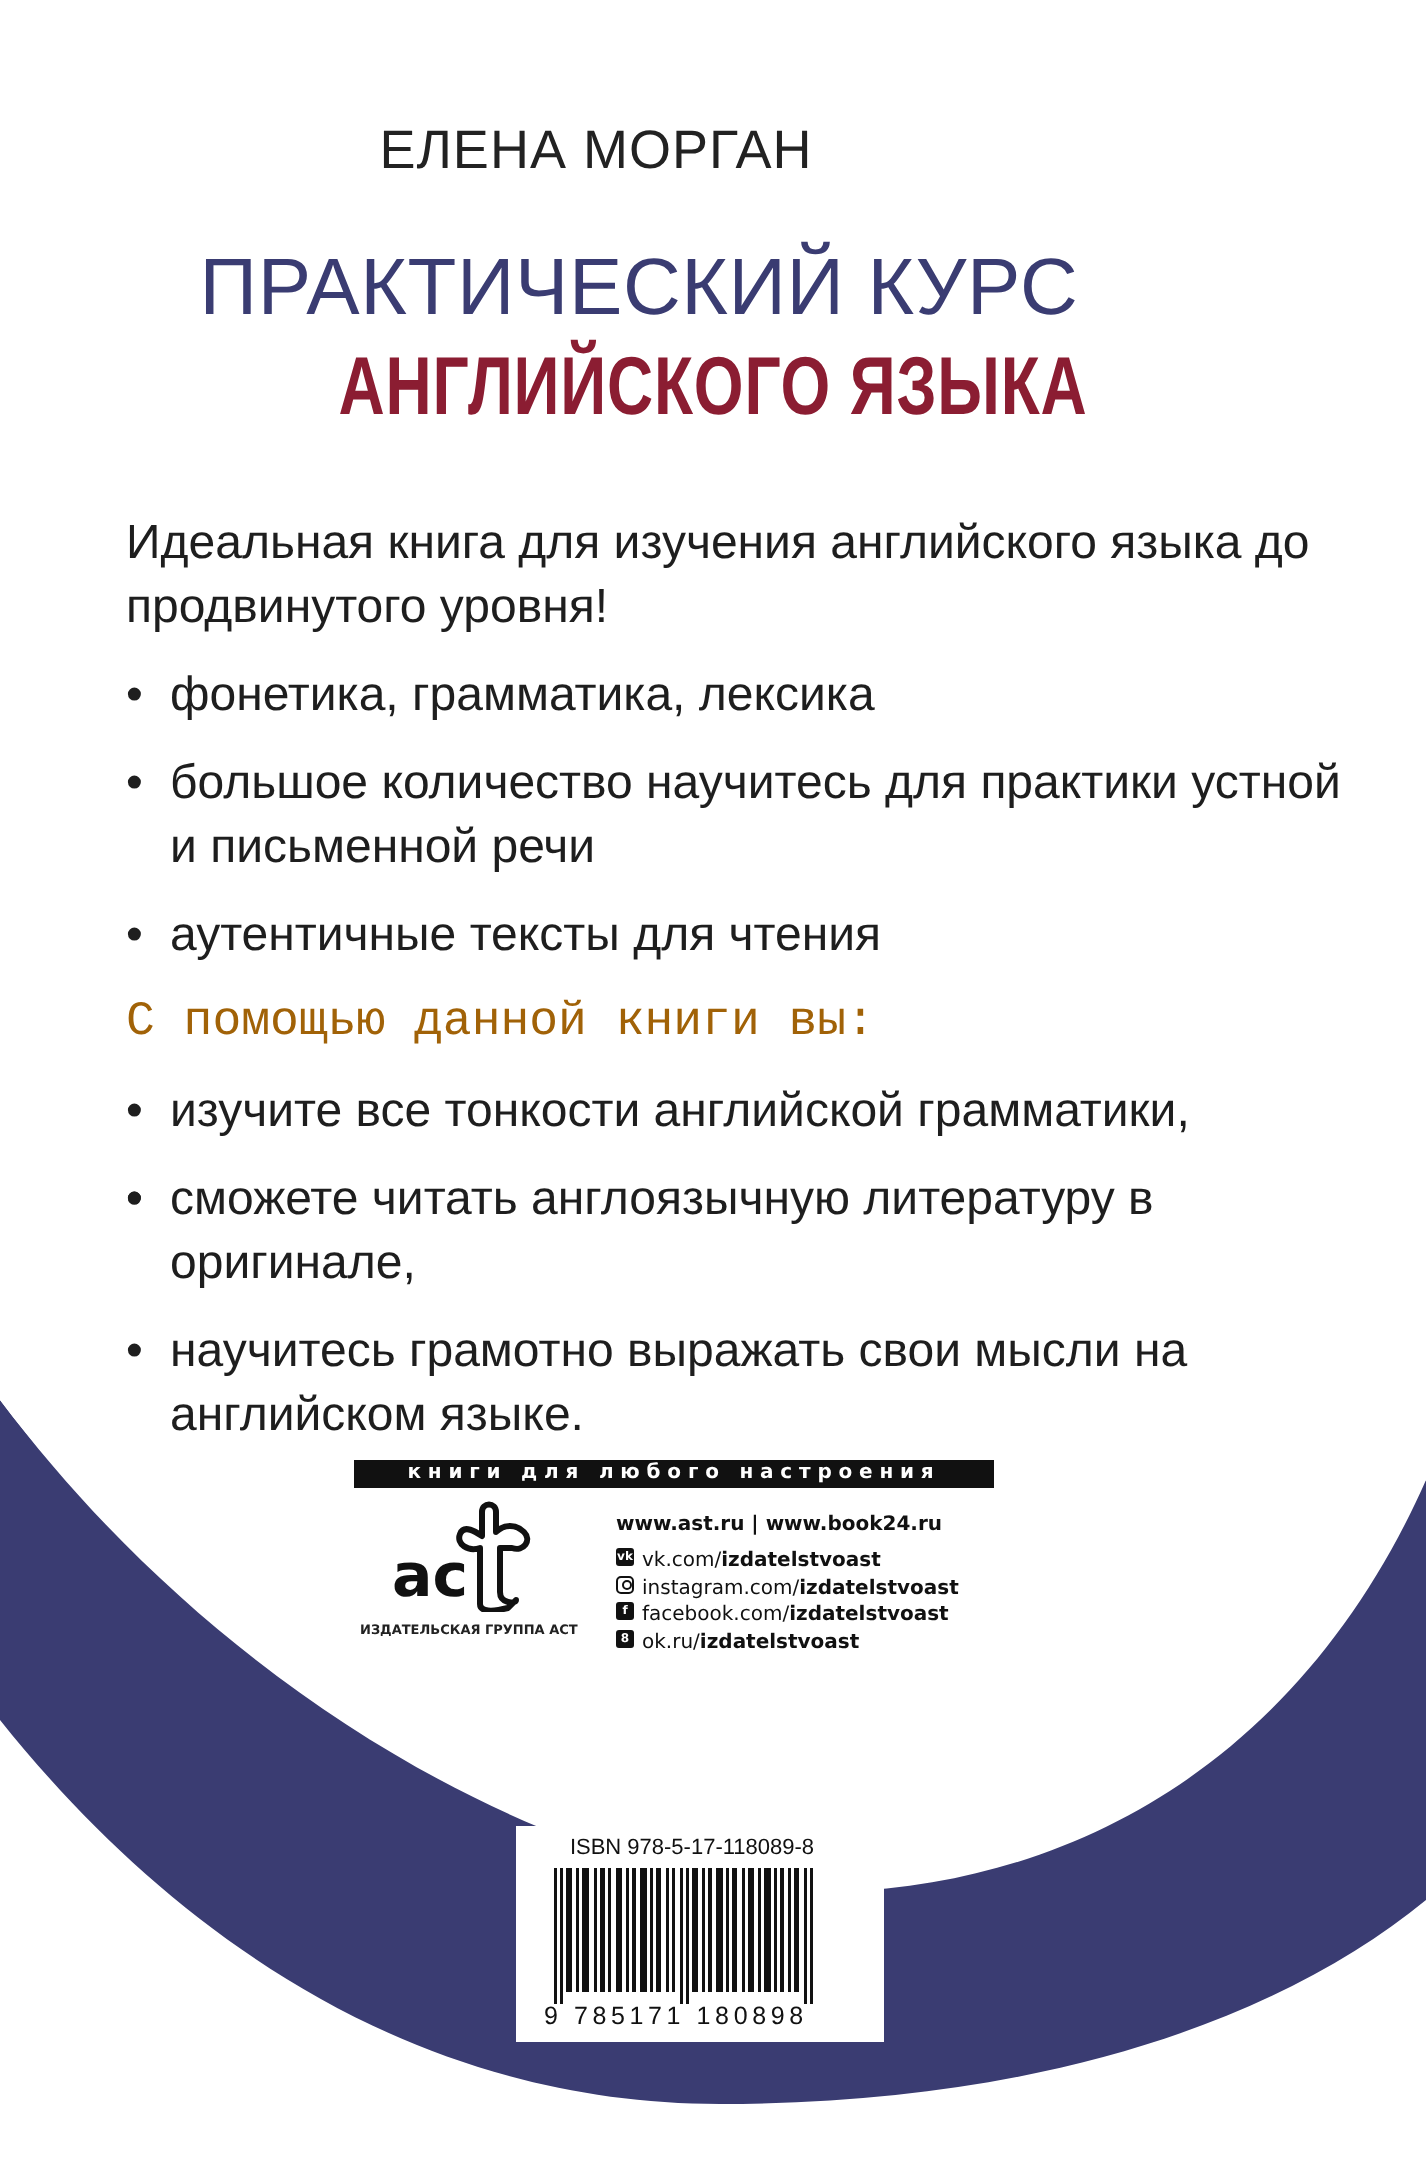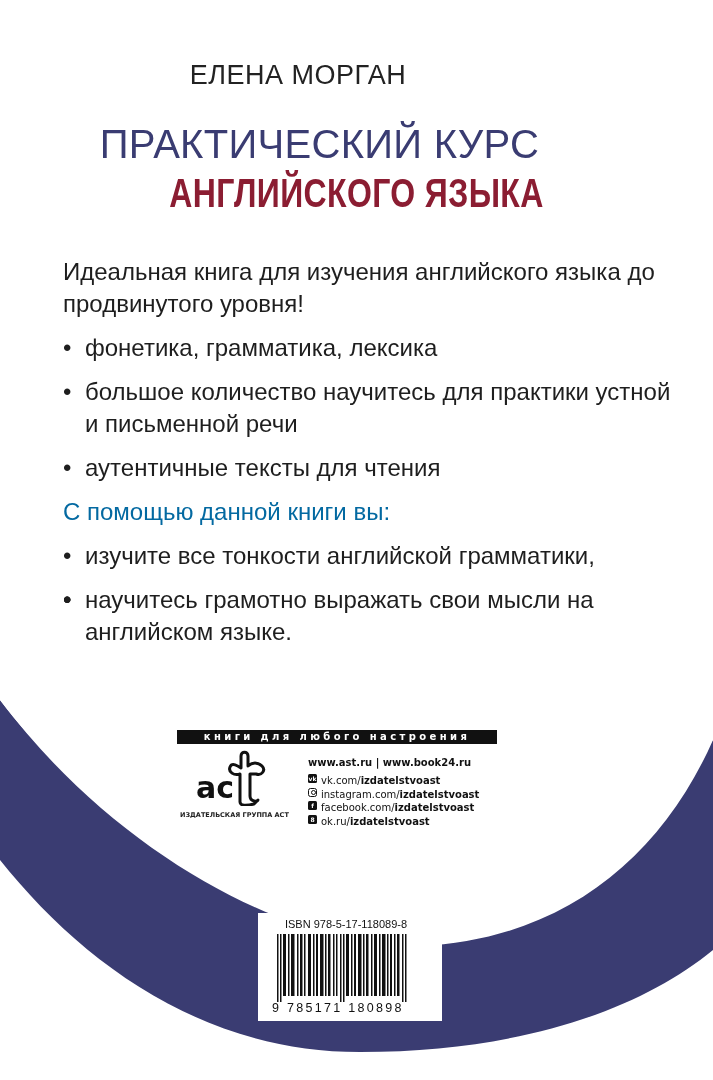--- a/index.html
+++ b/index.html
@@ -21,21 +21,21 @@
       position: absolute; left: 0; width: 713px; top: 170px;
       text-align: center; font-size: 41px; color: #8b1d32; font-weight: 700;
       transform: scaleX(0.78); transform-origin: center; letter-spacing: 0.5px;
     }
 
     .content { position: absolute; left: 63px; top: 256px; width: 620px; font-size: 24px; line-height: 32px; color: #1e1e1e; }
     .intro { margin-bottom: 12px; }
     .list { list-style: none; }
     .list li { position: relative; padding-left: 22px; margin-bottom: 12px; }
     .list li .bullet { position: absolute; left: 0; top: 0; }
-    .subhead { color: #0369a1; margin-bottom: 12px; }
+    .subhead { color: #a16207; margin-bottom: 12px; font-family: Liberation Mono, monospace; }
 
     .tagline {
       position: absolute; left: 177px; top: 730px; width: 320px; height: 14px;
       background: #111; color: #fff; font-size: 10px; font-weight: 700;
       letter-spacing: 3.4px; text-align: center; line-height: 14px; z-index: 2;
       font-family: "DejaVu Sans", sans-serif;
     }
     .logo { position: absolute; left: 196px; top: 750px; width: 72px; width: 75px; height: 56px; z-index: 2; }
     .publisher-label {
       position: absolute; left: 180px; top: 811px; width: 110px; text-align: left;
@@ -80,21 +80,21 @@
   <p class="intro">Идеальная книга для изучения английского языка до продвинутого уровня!</p>
   <ul class="list">
     <li><span class="bullet">•</span><span>фонетика, грамматика, лексика</span></li>
     <li><span class="bullet">•</span><span>большое количество научитесь для практики устной и письменной речи</span></li>
     <li><span class="bullet">•</span><span>аутентичные тексты для чтения</span></li>
   </ul>
   <p class="subhead">С помощью данной книги вы:</p>
   <ul class="list">
     <li><span class="bullet">•</span><span>изучите все тонкости английской грамматики,</span></li>
     <li><span class="bullet">•</span></li>
-    <li><span class="bullet">•</span></li>
+    <li><span class="bullet">•</span><span>сможете читать англоязычную литературу в оригинале,</span></li>
     <li><span class="bullet">•</span><span>научитесь грамотно выражать свои мысли на английском языке.</span></li>
   </ul>
 </div>
 
 <div class="tagline">книги для любого настроения здесь</div>
 
 <svg class="logo" viewBox="0 0 75 56" xmlns="http://www.w3.org/2000/svg">
   <text x="0" y="48" font-family="DejaVu Sans, sans-serif" font-weight="700" font-size="30" fill="#111">ac</text>
   <path d="M44,52 L44,24 C38,26 32,22 34,17 C36,12 42,16 45,18 L45,6 C45,1 52,1 52,6 L52,16 C56,12 62,12 66,16 C70,20 66,26 60,24 L54,24 L54,46 C54,52 62,52 62,50 L58,54 C50,56 44,56 44,52 Z" fill="#fff" stroke="#111" stroke-width="3" stroke-linejoin="round"></path>
 </svg>

